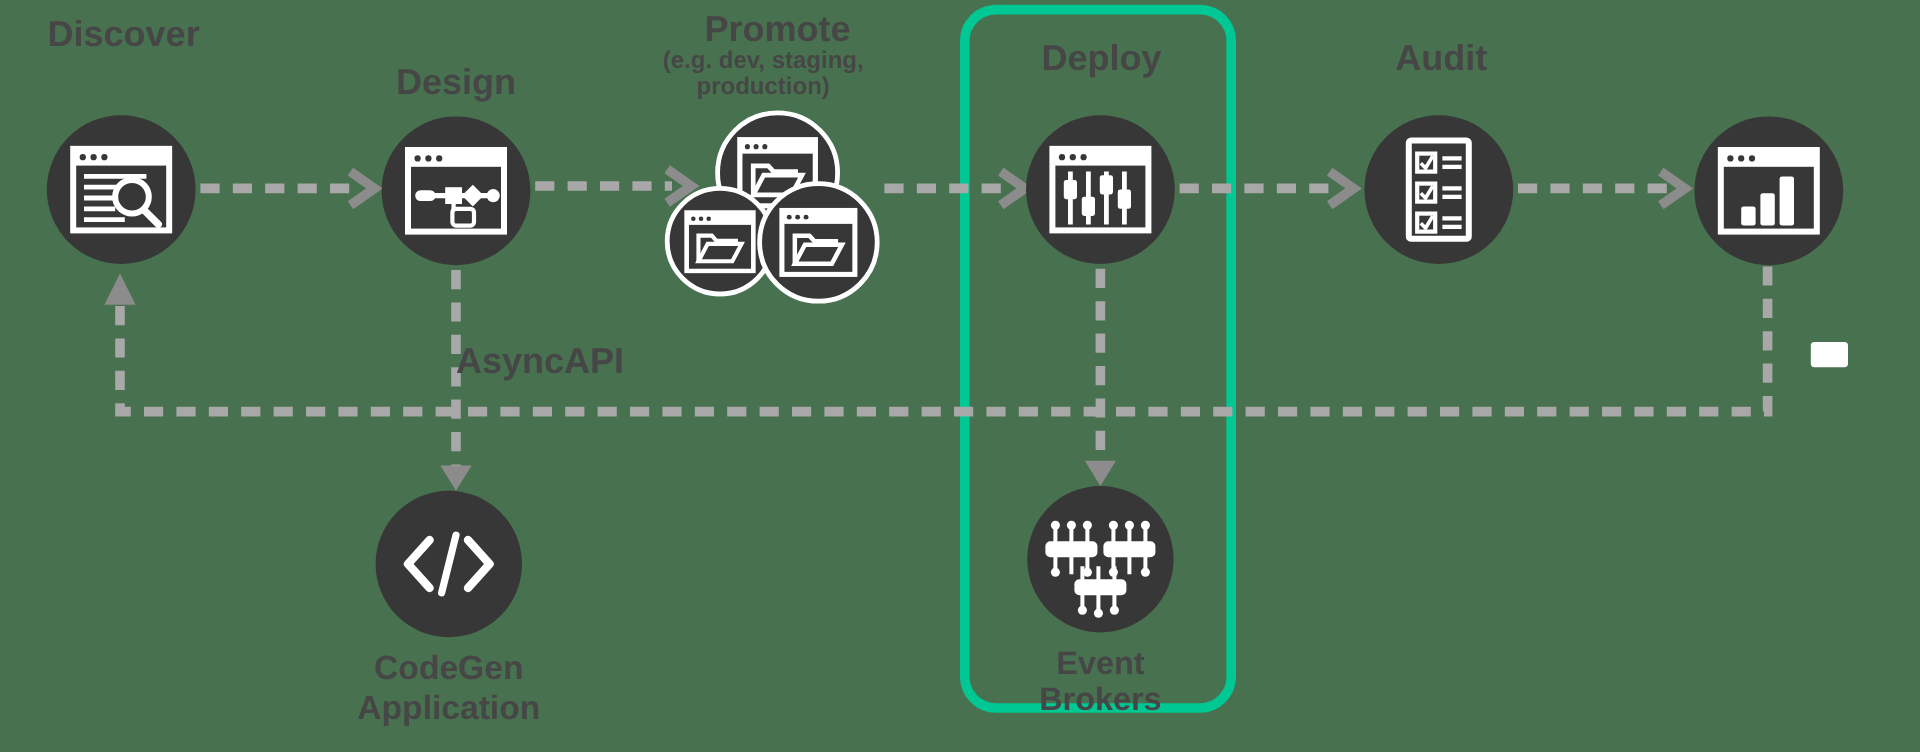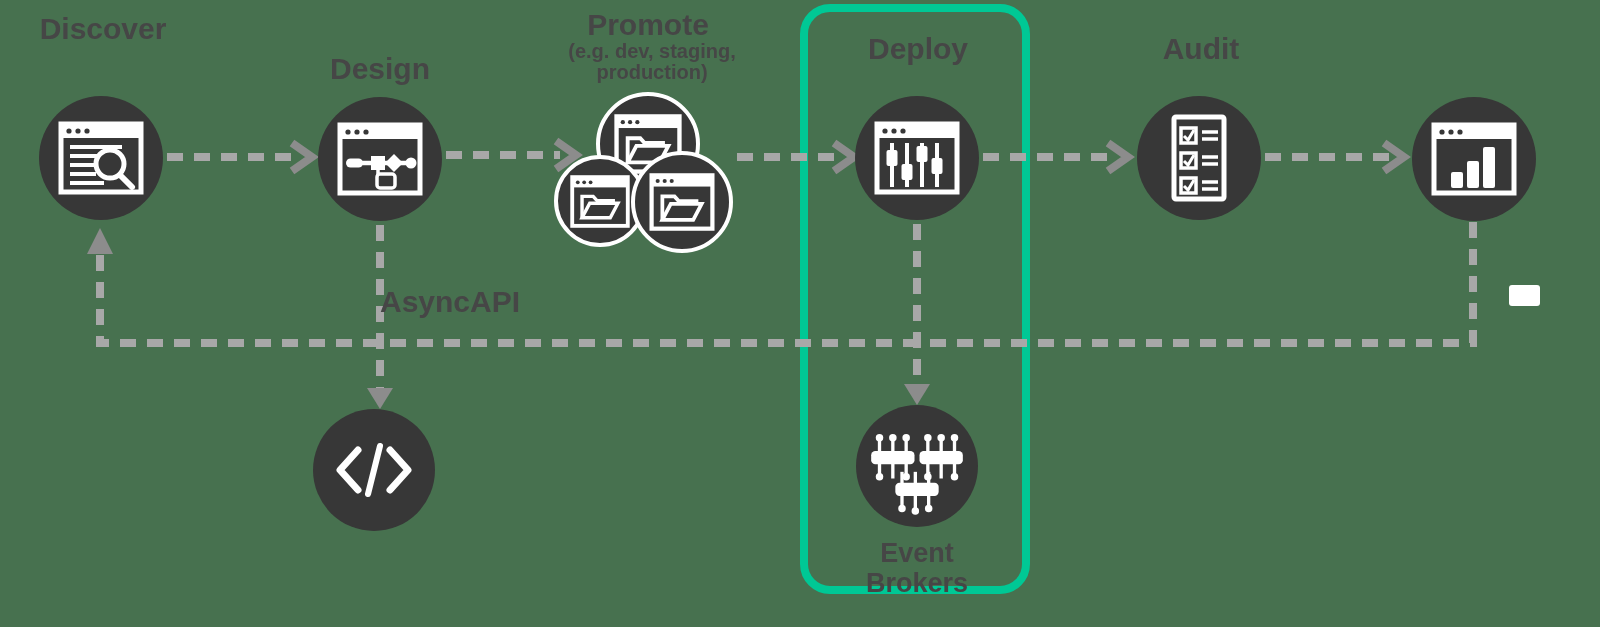--- a/index.html
+++ b/index.html
@@ -96,32 +96,36 @@
     </g>
   </svg>
 
   <div class="label big" style="left:103px;top:10px;">
     <div>Discover</div>
   </div>
 
   <div class="label big" style="left:380px;top:30px;margin-top:20px;">Design</div>
 
   <div class="label big" style="left:648px;top:6px;">Promote</div>
-  <div class="label sub" style="left:652px;top:41px;text-align:center;">
+  <div class="label sub" style="left:636px;top:41px;text-align:center;">
     <div>(e.g. dev, staging,</div>
     <div>production)</div>
   </div>
 
   <div class="label big" style="left:918px;top:30px;">Deploy</div>
 
   <div class="label big" style="left:1201px;top:30px;">Audit</div>
 
 
   <div class="label mid" style="left:450px;top:242px;font-size:30px;margin-top:43px;">AsyncAPI</div>
 
+  <div class="label mid" style="left:374px;top:540px;">
+    <div>CodeGen</div>
+    <div>Application</div>
+  </div>
 
   <div class="label mid" style="left:917px;top:538px;font-size:27px;line-height:30px;">
     <div>Event</div>
     <div>Brokers</div>
   </div>
 
 
   <div class="node" style="left:39px;top:96px;width:124px;height:124px;">
     <svg width="86" height="74" viewBox="0 0 86 74">
       <rect class="st" x="3" y="3" width="80" height="68" stroke-width="5"></rect>

